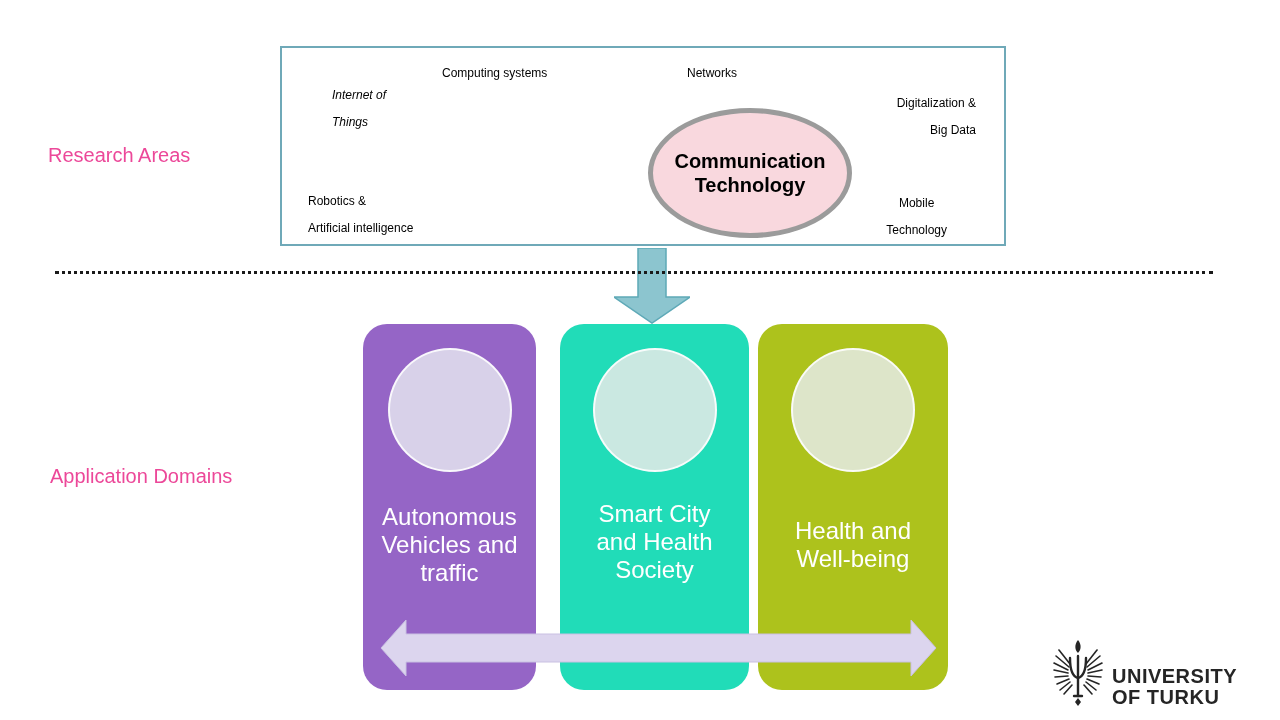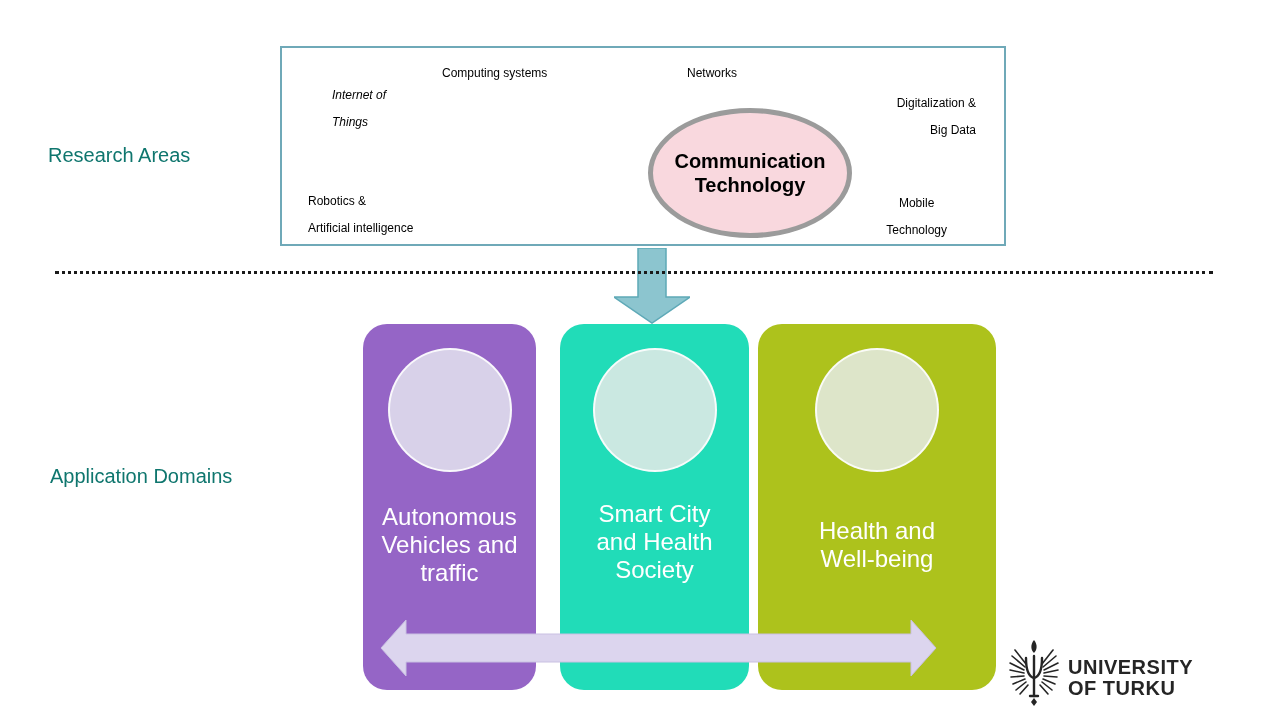--- a/index.html
+++ b/index.html
@@ -1,20 +1,20 @@
 <!DOCTYPE html>
 <html><head>
 <meta charset="utf-8">
 <style>
   html,body{margin:0;padding:0;background:#fff;}
   .slide{
     position:relative;width:1280px;height:720px;overflow:hidden;background:#ffffff;
     font-family:"Liberation Sans","DejaVu Sans",sans-serif;color:#000;
   }
-  .side-label{position:absolute;font-size:20px;color:#0f766e;white-space:nowrap;}
+  .side-label{position:absolute;font-size:20px;color:#ec4899;white-space:nowrap;}
   .research-label{left:48px;top:144px;}
   .app-label{left:50px;top:465px;text-align:center;}
 
   
   .research-box{position:absolute;left:280px;top:46px;width:722px;height:196px;border:2px solid #6fa9b8;background:#fff;}
   .topic{position:absolute;font-size:12px;line-height:27px;white-space:pre-line;}
   .t-computing{left:160px;top:12px;}
   .t-networks{left:405px;top:12px;}
   .t-iot{left:50px;top:34px;font-style:italic;}
   .t-digital{right:28px;top:42px;text-align:right;}
@@ -26,31 +26,31 @@
   .e-cyber{left:183px;top:58px;width:196px;height:126px;border:1px solid #85aec2;z-index:1;}
   .e-comm{left:366px;top:60px;width:194px;height:120px;border:5px solid #14532d;z-index:2;}
 
   .down-arrow{position:absolute;left:614px;top:248px;width:76px;height:76px;z-index:4;}
   .dotted-line{position:absolute;left:55px;top:271px;width:1158px;height:0;border-top:3px dotted #1a1a1a;z-index:6;}
 
   
   .card{position:absolute;top:324px;height:366px;border-radius:24px;}
   .card-1{left:363px;width:173px;}
   .card-2{left:560px;width:189px;}
-  .card-3{left:758px;width:190px;padding-left:48px;}
+  .card-3{left:758px;width:190px;}
   .card-circle{position:absolute;left:50%;transform:translateX(-50%);top:24px;width:120px;height:120px;border-radius:50%;border:2px solid rgba(255,255,255,0.85);}
   .card-label{position:absolute;left:0;width:100%;text-align:center;color:#fff;font-size:24px;line-height:28px;white-space:pre-line;}
   .card-1 .card-label{top:179px;}
   .card-2 .card-label{top:176px;}
   .card-3 .card-label{top:193px;}
 
   .h-arrow{position:absolute;left:374px;top:616px;width:570px;height:64px;z-index:5;}
 
   
-  .logo{position:absolute;left:1008px;top:636px;display:flex;align-items:center;}
+  .logo{position:absolute;left:1052px;top:636px;display:flex;align-items:flex-end;}
   .logo-emblem{width:52px;height:72px;flex:0 0 auto;}
   .logo-text{margin:12px 0 0 8px;font-weight:bold;font-size:20px;line-height:21px;letter-spacing:0.5px;white-space:nowrap;}
 </style>
 </head>
 <body>
 
 <div class="slide">
 
   <div class="side-label research-label">Research Areas</div>
 

